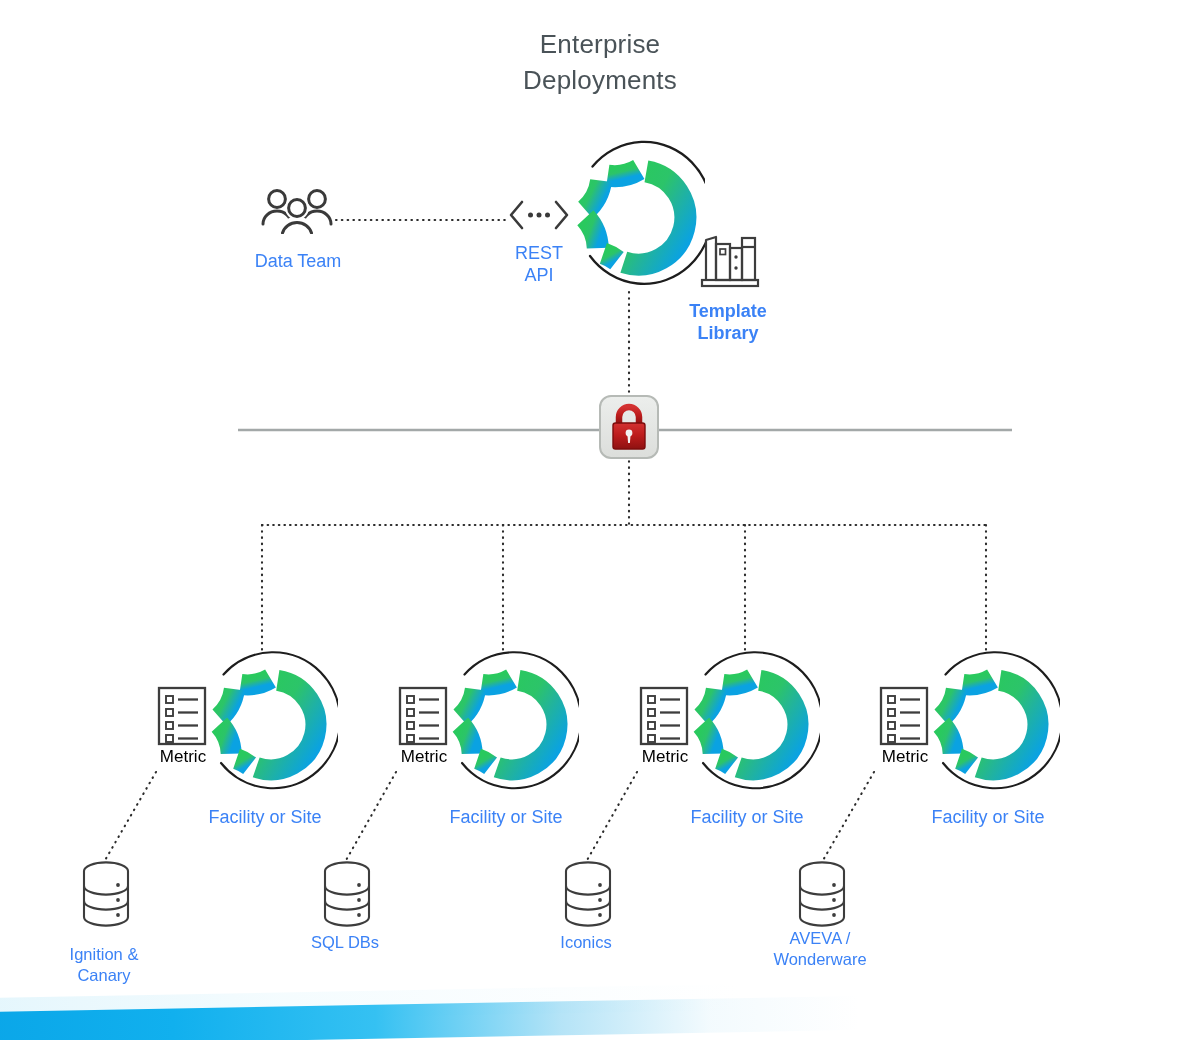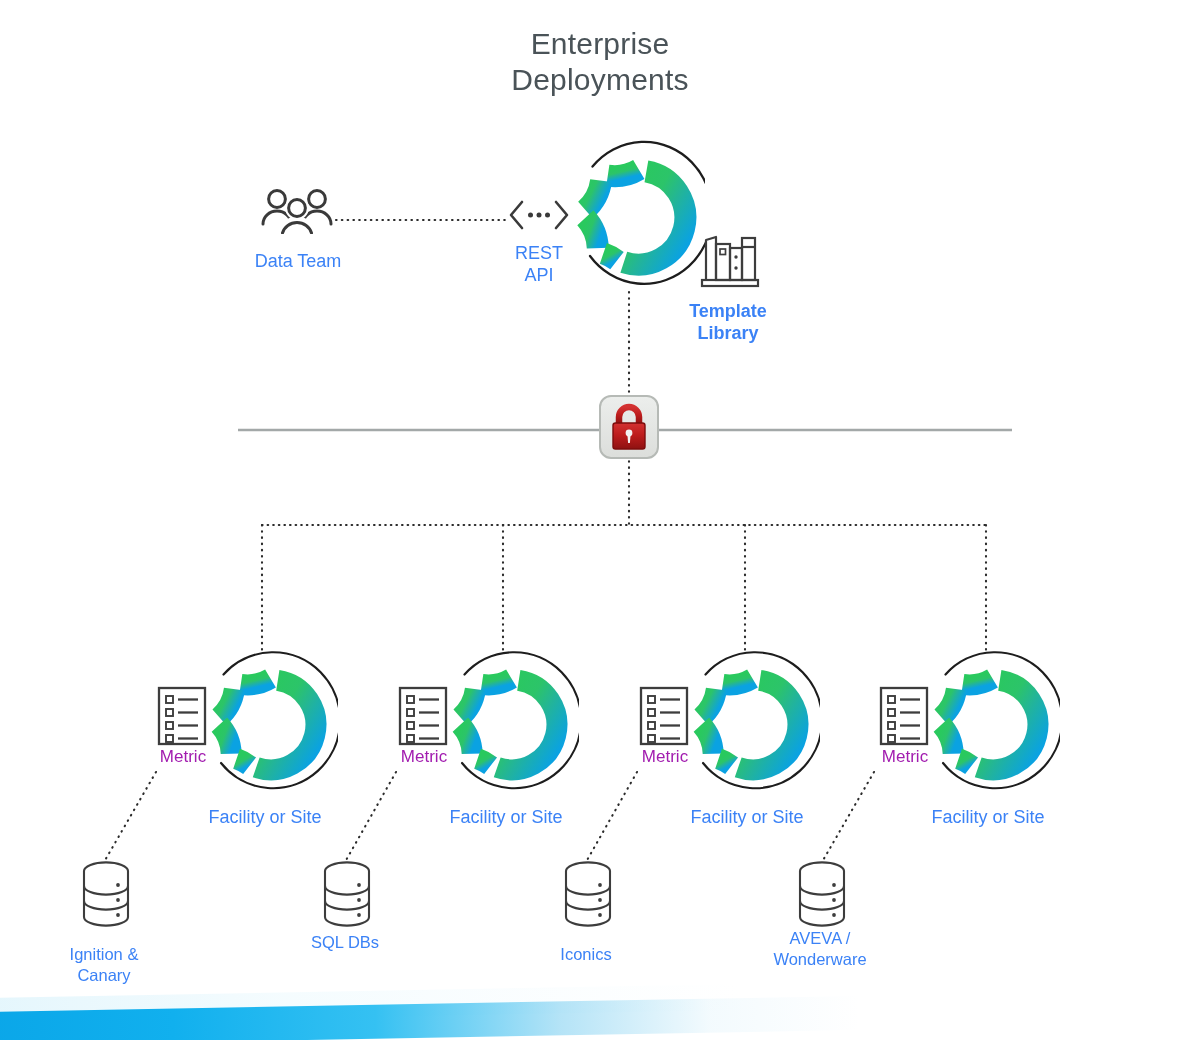--- a/index.html
+++ b/index.html
@@ -18,21 +18,21 @@
     overflow: hidden;
   }
 
   
   #title {
     position: absolute;
     left: 0;
     top: 26px;
     width: 1200px;
     text-align: center;
-    font-size: 30px;
+    font-size: 26px;
     line-height: 36px;
     color: #4a5358;
     letter-spacing: 0.2px;
     font-weight: 400;
     white-space: pre-line;
   }
 
   
   .label {
     position: absolute;
@@ -42,21 +42,21 @@
     line-height: 22px;
     white-space: pre-line;
     font-weight: 400;
   }
   .label.sm {
     font-size: 16.5px;
     line-height: 21px;
   }
   .label.metric {
     font-size: 17px;
-    color: #a21caf;
+    color: #000000;
   }
 
   
   .layer {
     position: absolute;
     left: 0;
     top: 0;
     width: 1200px;
     height: 1040px;
     pointer-events: none;
@@ -389,21 +389,21 @@
       <svg viewBox="0 0 54 68" width="54" height="68">
         <ellipse cx="27" cy="11" rx="22" ry="8.6" fill="#ffffff" stroke="#3d3d3d" stroke-width="2.1"></ellipse>
         <path d="M5 11 L5 57 a22 8.6 0 0 0 44 0 L49 11" fill="#ffffff" stroke="#3d3d3d" stroke-width="2.1"></path>
         <path d="M5 26 a22 8.6 0 0 0 44 0" fill="none" stroke="#3d3d3d" stroke-width="2.1"></path>
         <path d="M5 41 a22 8.6 0 0 0 44 0" fill="none" stroke="#3d3d3d" stroke-width="2.1"></path>
         <circle cx="39" cy="25" r="1.9" fill="#3d3d3d"></circle>
         <circle cx="39" cy="40" r="1.9" fill="#3d3d3d"></circle>
         <circle cx="39" cy="55" r="1.9" fill="#3d3d3d"></circle>
       </svg>
     </div>
-    <div class="label sm" style="left:0; top:84px; width:128px;">Iconics</div>
+    <div class="label sm" style="left:0; top:72px; width:128px;">Iconics</div>
   </div>
 
   <div class="node" style="left:756px; top:860px; width:128px;">
     <div class="icon-wrap" style="left:39px; top:0; width:54px; height:68px;">
       <svg viewBox="0 0 54 68" width="54" height="68">
         <ellipse cx="27" cy="11" rx="22" ry="8.6" fill="#ffffff" stroke="#3d3d3d" stroke-width="2.1"></ellipse>
         <path d="M5 11 L5 57 a22 8.6 0 0 0 44 0 L49 11" fill="#ffffff" stroke="#3d3d3d" stroke-width="2.1"></path>
         <path d="M5 26 a22 8.6 0 0 0 44 0" fill="none" stroke="#3d3d3d" stroke-width="2.1"></path>
         <path d="M5 41 a22 8.6 0 0 0 44 0" fill="none" stroke="#3d3d3d" stroke-width="2.1"></path>
         <circle cx="39" cy="25" r="1.9" fill="#3d3d3d"></circle>

